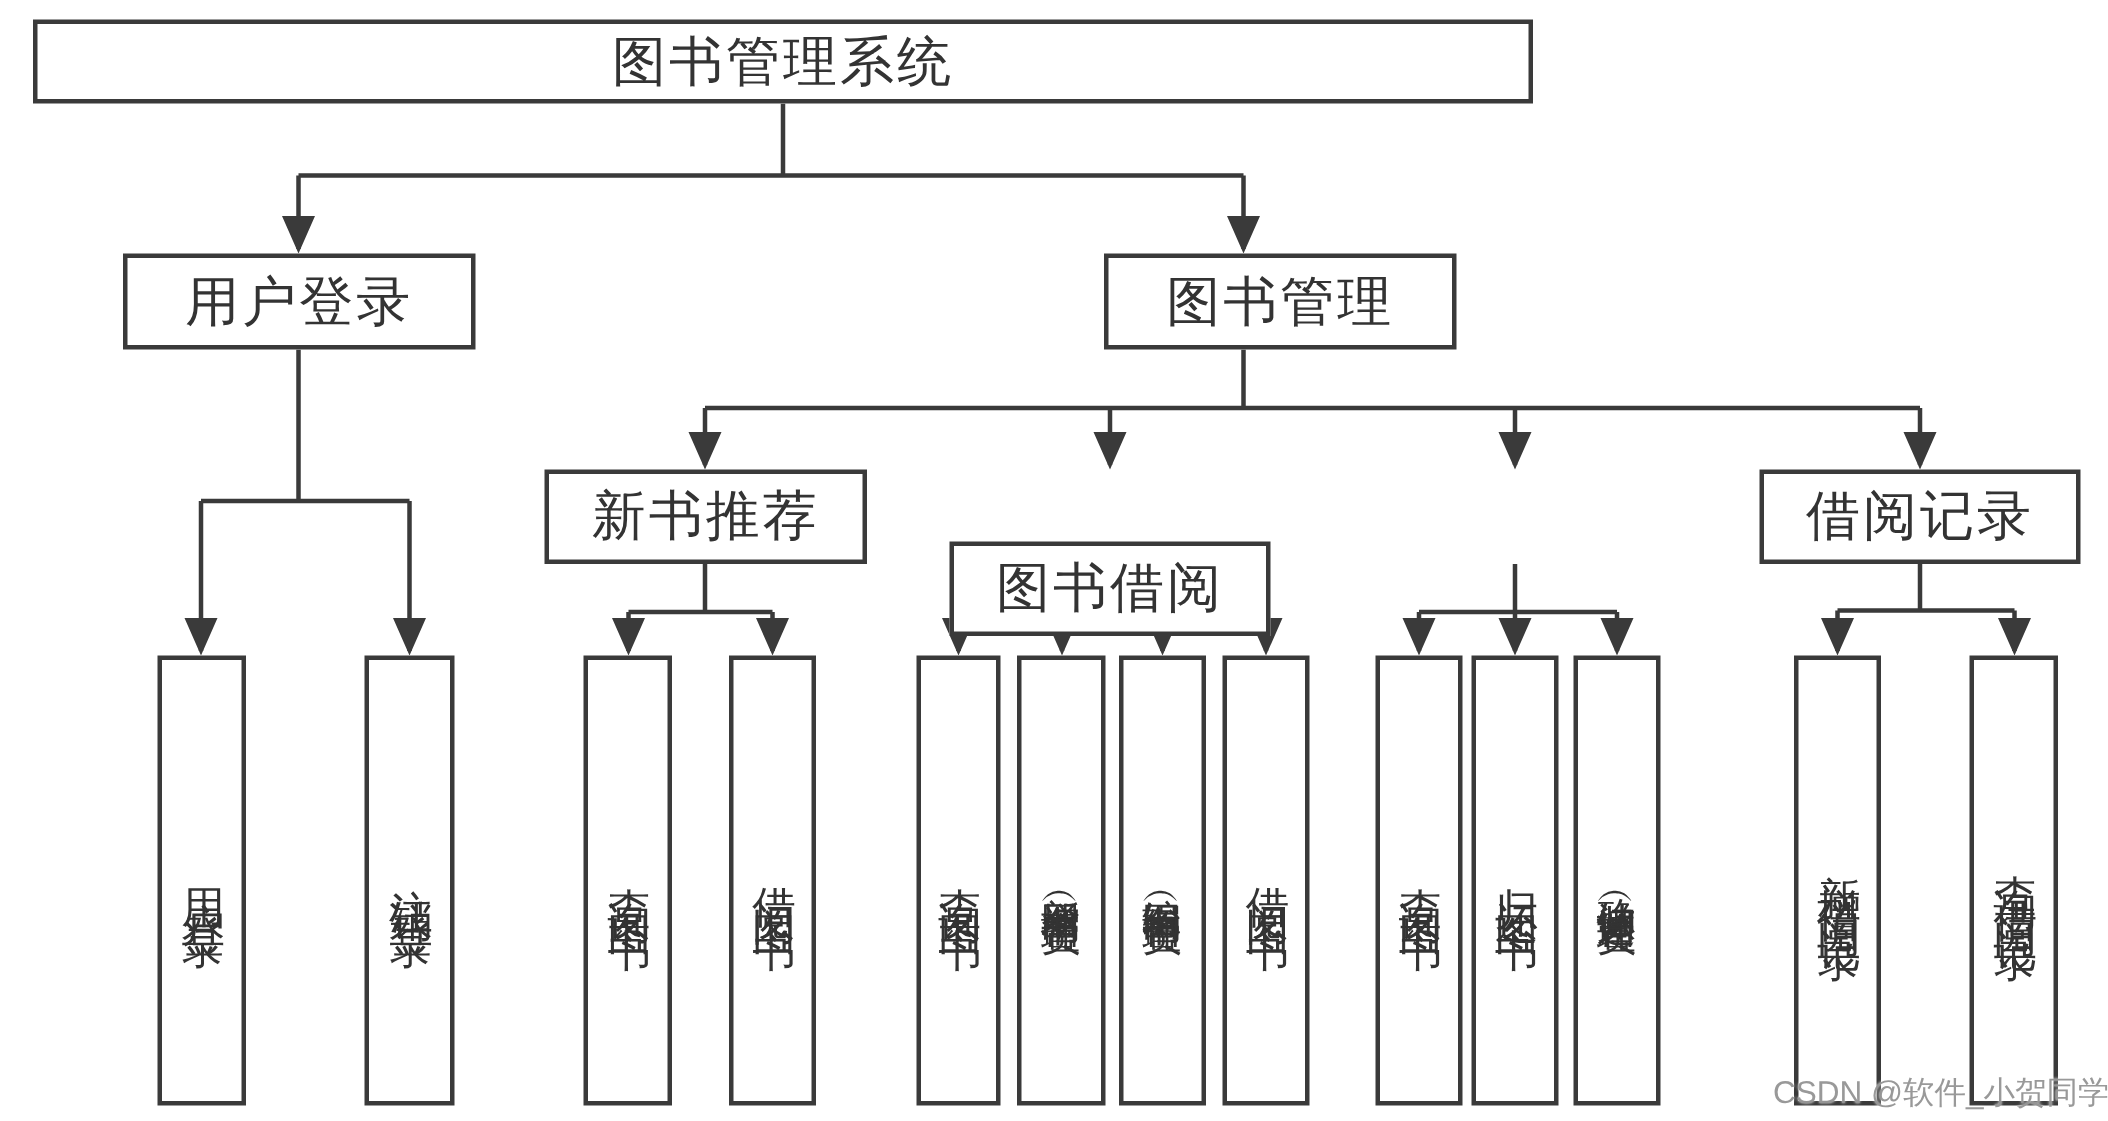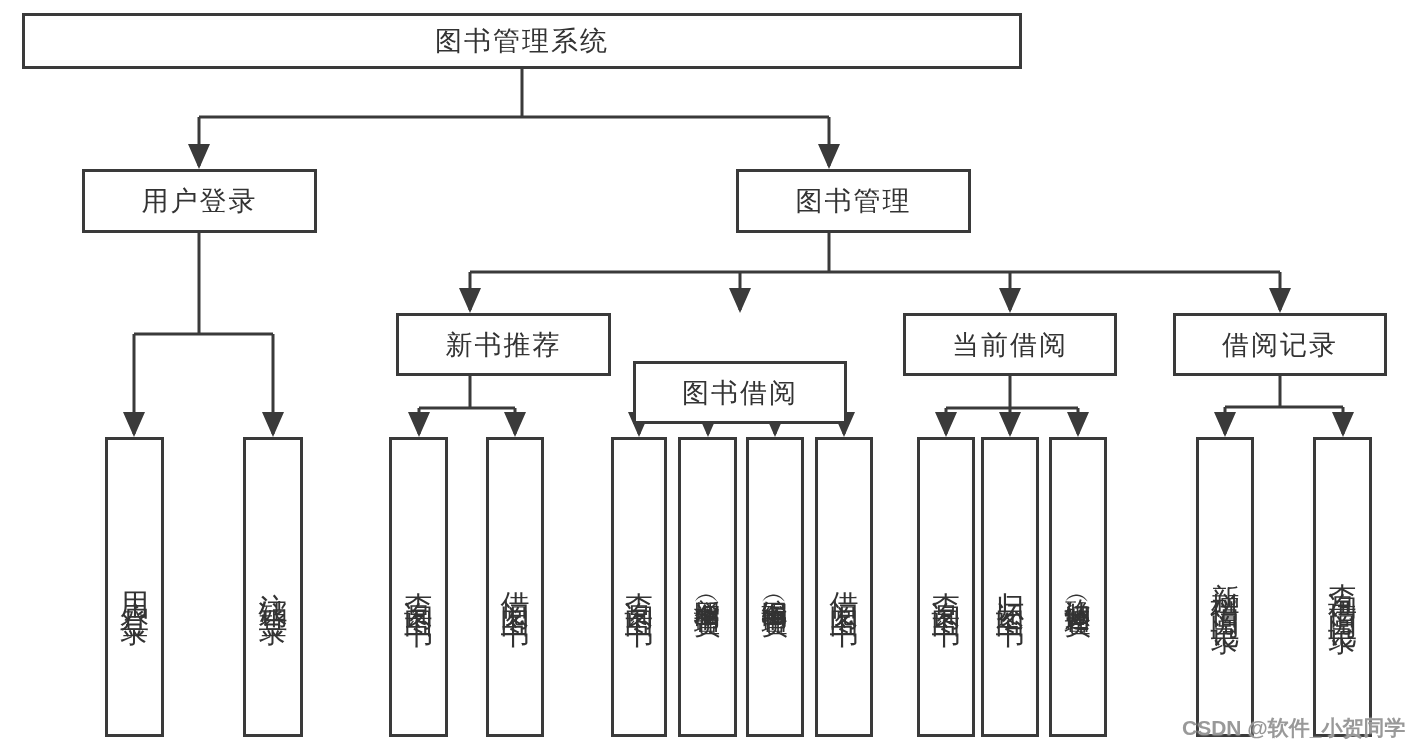--- a/index.html
+++ b/index.html
@@ -21,21 +21,21 @@
     position: absolute;
     box-sizing: border-box;
     border: 3px solid #3a3a3a;
     background: #ffffff;
     display: flex;
     align-items: center;
     justify-content: center;
     z-index: 2;
     color: #333333;
   }
-  .h-node { font-size: 27px; letter-spacing: 2px; white-space: nowrap; text-align: center; }
+  .h-node { font-size: 36px; letter-spacing: 2px; white-space: nowrap; text-align: center; }
   .v-node { }
   .v-label {
     writing-mode: vertical-rl;
     text-orientation: mixed;
     font-size: 29px;
     letter-spacing: 9px;
     color: #333333;
     line-height: 1;
   }
   .v-label.tight {
@@ -44,21 +44,20 @@
   }
   .watermark {
     position: absolute;
     left: 1182px;
     top: 714px;
     z-index: 3;
     font-size: 21px;
     color: rgba(148, 148, 148, 0.95);
     white-space: nowrap;
     text-shadow: 0 0 2px #ffffff;
-    font-weight: bold;
   }
 </style>
 </head>
 <body>
 
 <div class="canvas">
 
   <svg class="connectors" viewBox="0 0 1405 747" xmlns="http://www.w3.org/2000/svg">
 
     <path fill="none" stroke="#3a3a3a" stroke-width="3" d="
@@ -88,28 +87,25 @@
     <span>图书管理系统</span>
   </div>
 
   <div class="node h-node" style="left:82px; top:169px; width:235px; height:64px;">
     <span>用户登录</span>
   </div>
   <div class="node h-node" style="left:736px; top:169px; width:235px; height:64px;">
     <span>图书管理</span>
   </div>
 
-  <div class="node h-node" style="left:363px; top:313px; width:215px; height:63px;margin-left:33px;">
+  <div class="node h-node" style="left:363px; top:313px; width:215px; height:63px;">
     <span>新书推荐</span>
   </div>
   <div class="node h-node" style="left:633px; top:313px; width:214px; height:63px;margin-top:48px;">
     <span>图书借阅</span>
-  </div>
-  <div class="node h-node" style="left:903px; top:313px; width:214px; height:63px;">
-    <span>当前借阅</span>
   </div>
   <div class="node h-node" style="left:1173px; top:313px; width:214px; height:63px;">
     <span>借阅记录</span>
   </div>
 
   <div class="node v-node" style="left:105px; top:437px; width:59px; height:300px;">
     <span class="v-label">用户登录</span>
   </div>
   <div class="node v-node" style="left:243px; top:437px; width:60px; height:300px;">
     <span class="v-label">注销登录</span>

